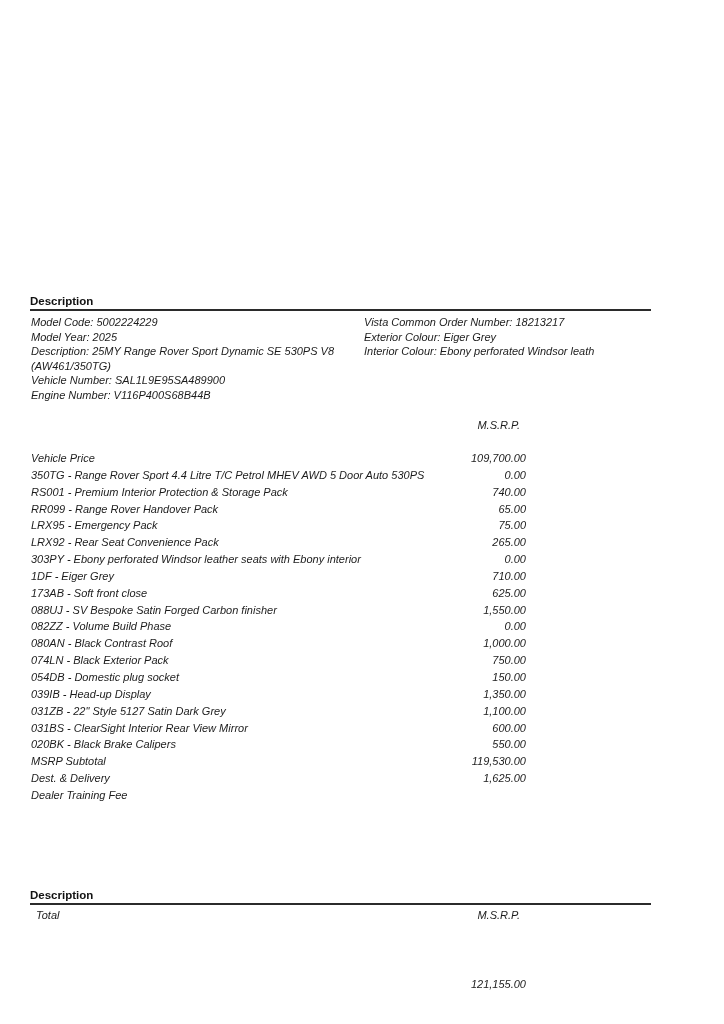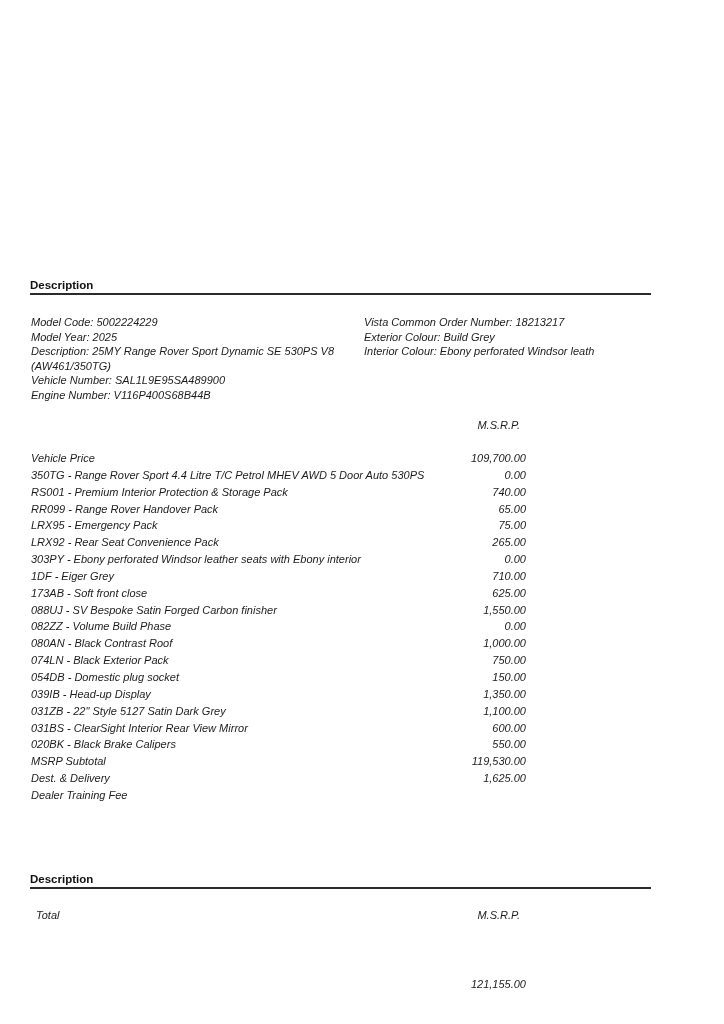--- a/index.html
+++ b/index.html
@@ -21,20 +21,21 @@
   .sec-header {
     position: absolute;
     left: 30px;
     width: 621px;
     font-style: normal;
     font-weight: bold;
     font-size: 11.5px;
     color: #111111;
     padding-bottom: 2px;
     border-bottom: 2px solid #2b2b2b;
+    margin-top: 16px;
   }
   #section1-header { top: 279px; }
   #section2-header { top: 873px; }
   .info-col {
     position: absolute;
     top: 315px;
     line-height: 14.55px;
     white-space: nowrap;
   }
   #info-left  { left: 31px;  width: 330px; white-space: normal; font-style: italic; }
@@ -90,21 +91,21 @@
       <div>Model Code: 5002224229</div>
       <div>Model Year: 2025</div>
       <div>Description: 25MY Range Rover Sport Dynamic SE 530PS V8</div>
       <div>(AW461/350TG)</div>
       <div>Vehicle Number: SAL1L9E95SA489900</div>
       <div>Engine Number: V116P400S68B44B</div>
     </div>
 
   <div class="info-col" id="info-right">
       <div>Vista Common Order Number: 18213217</div>
-      <div>Exterior Colour: Build Grey</div>
+      <div>Exterior Colour: Eiger Grey</div>
       <div>Interior Colour: Ebony perforated Windsor leath</div>
     </div>
 
   <div class="msrp-header" id="msrp-header-1">M.S.R.P.</div>
 
   <div class="price-table" id="price-table">
       <div class="price-row">
         <div class="item-label">
           <div>Vehicle Price</div>
         </div>

